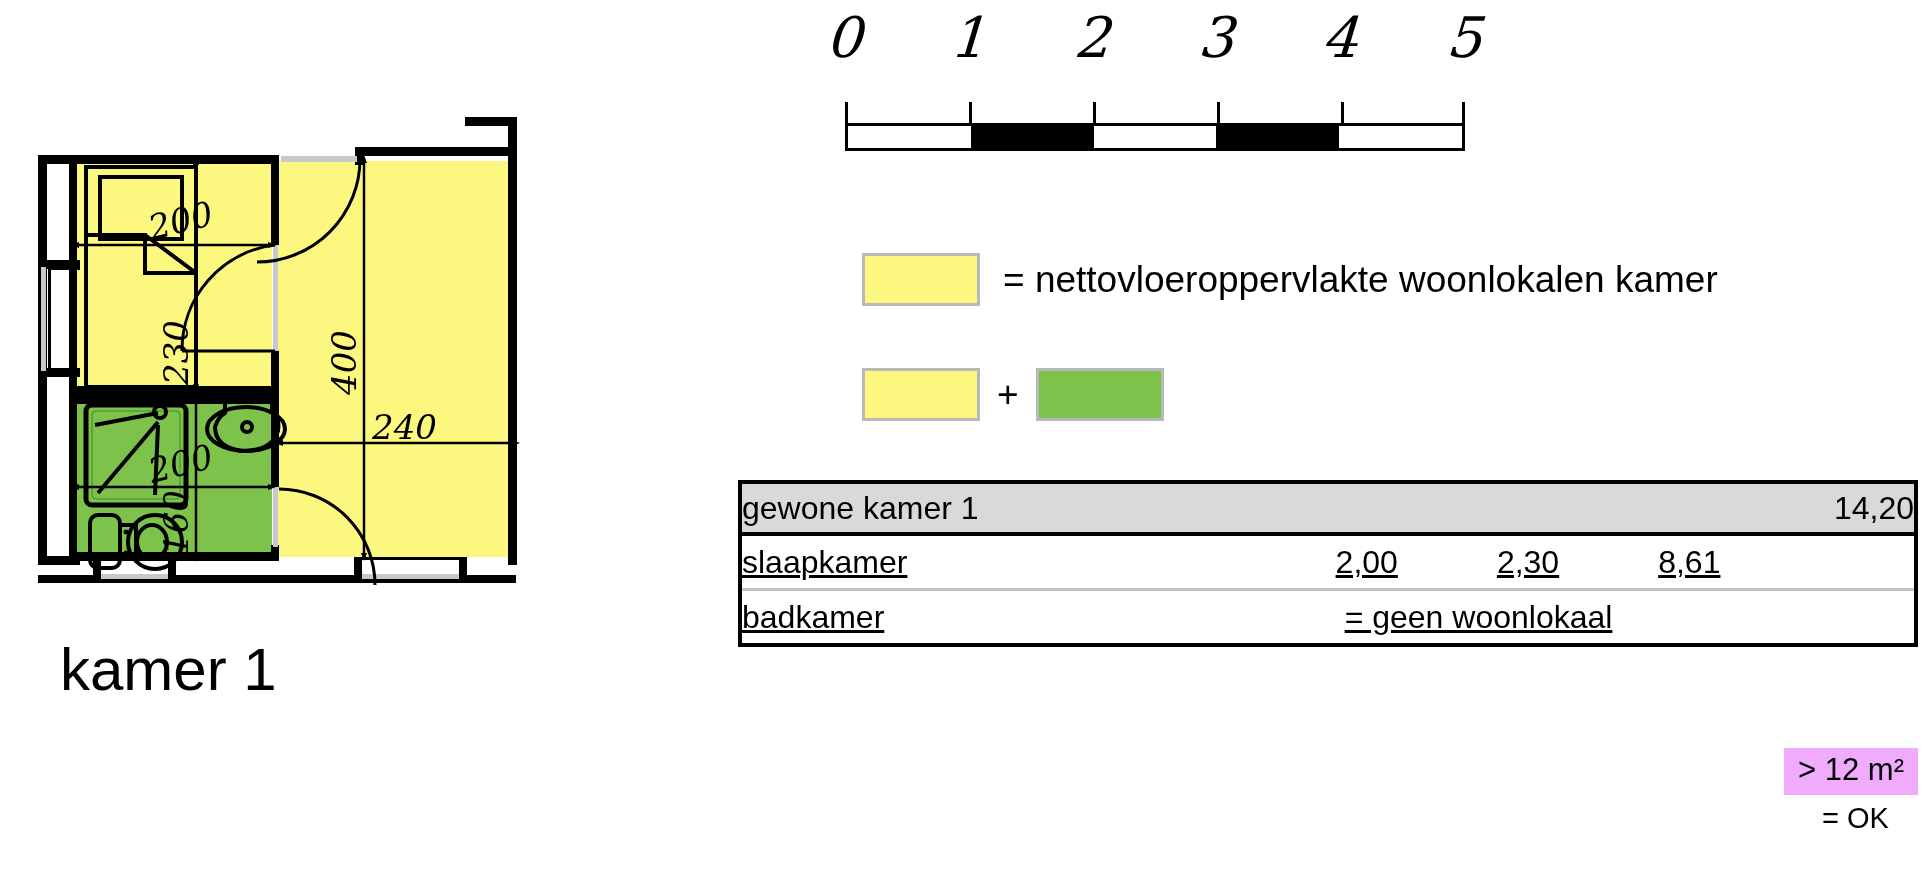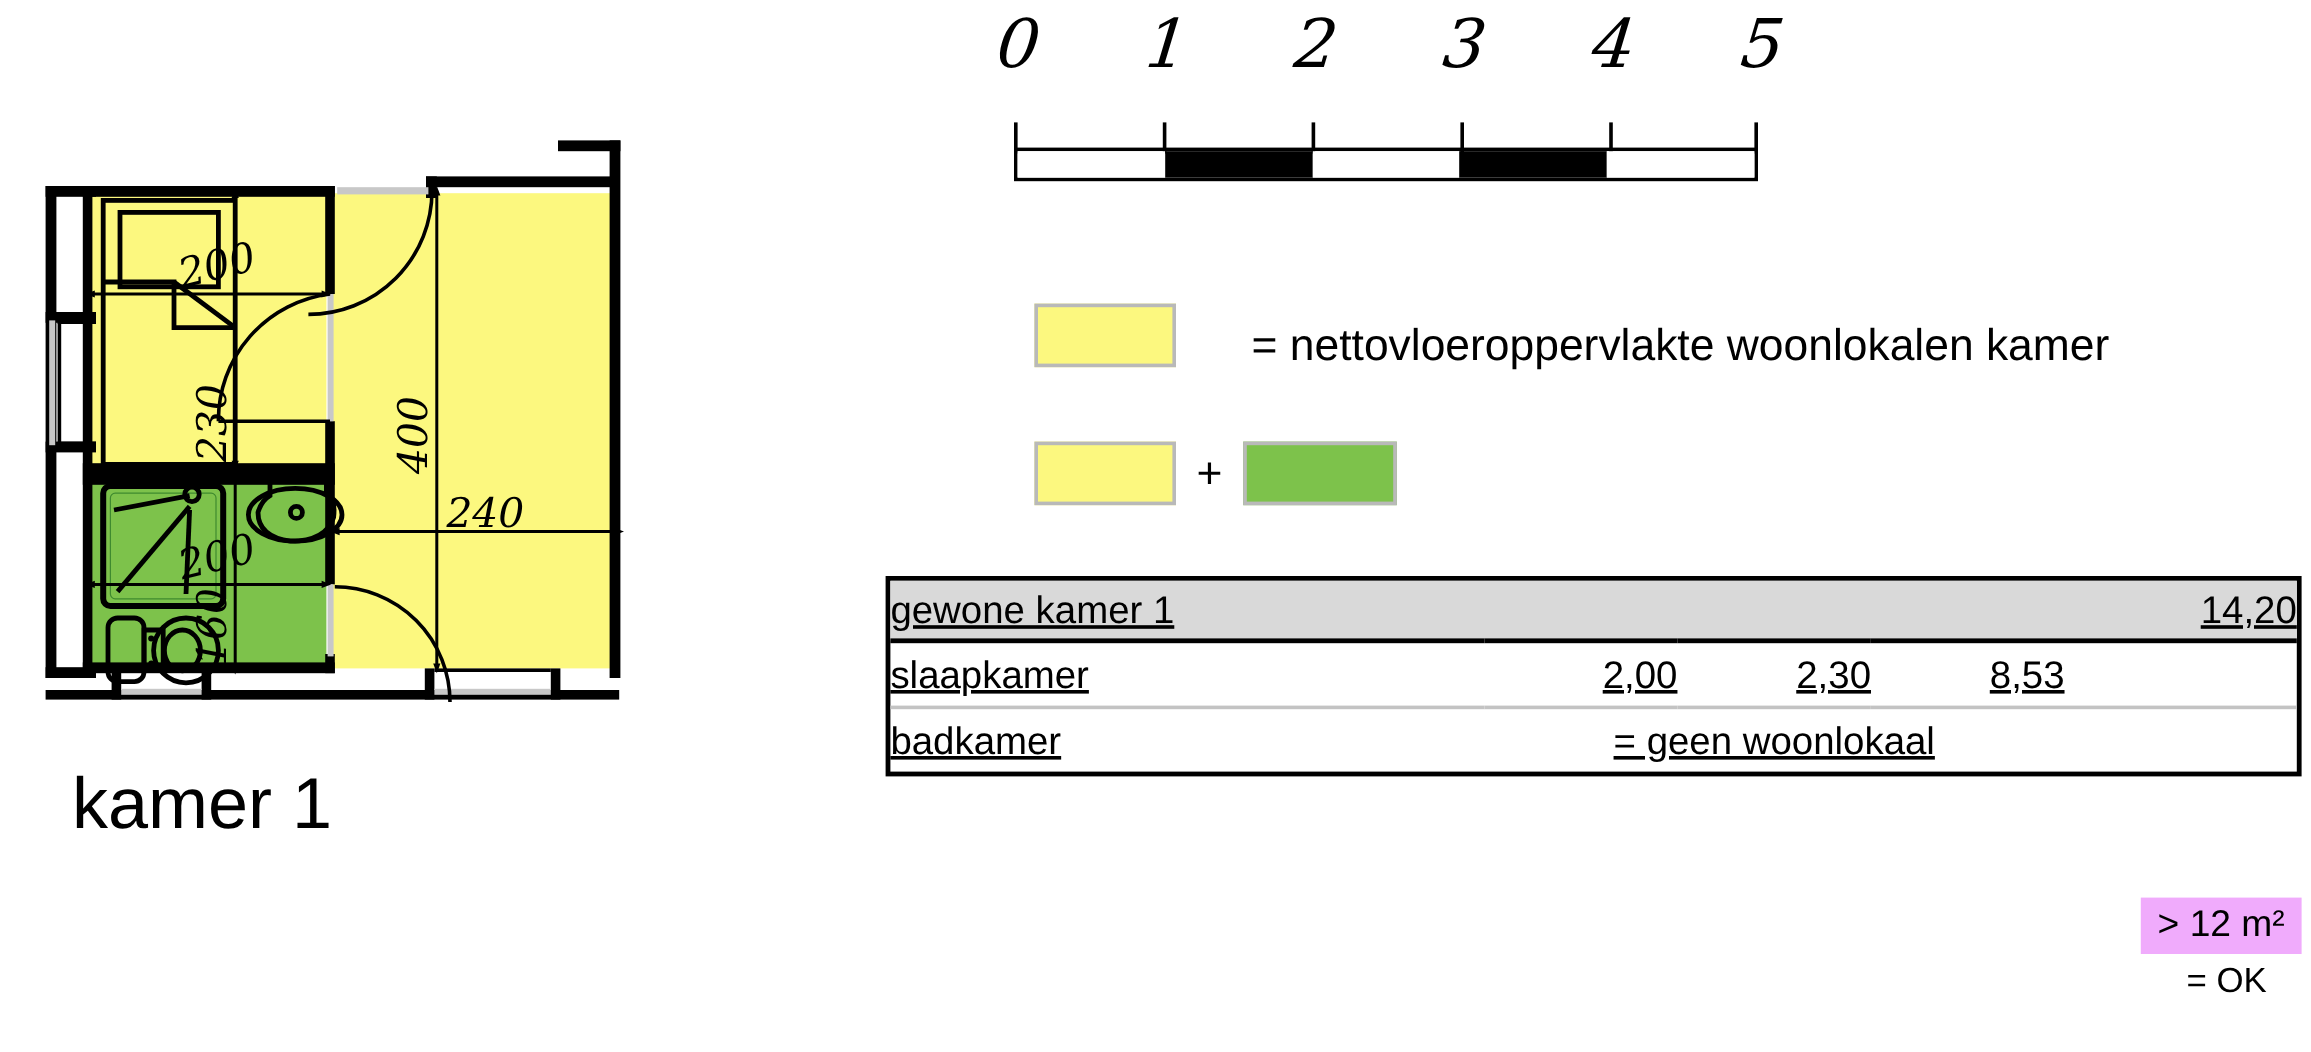--- a/index.html
+++ b/index.html
@@ -25,21 +25,21 @@
   .sw-green{background:#7DC24B;}
   .legend-text{font-size:37px;line-height:1;white-space:nowrap;}
   .plus-sign{font-size:37px;line-height:1;}
 
   
   #area-table{left:738px;top:480px;width:1180px;border:4px solid #000;
               box-sizing:border-box;background:#fff;}
   #area-table table{border-collapse:collapse;width:100%;font-size:32px;}
   #area-table td{padding:0;}
   .thead-row td{background:#d9d9d9;border-bottom:4px solid #000;
-                height:48px;vertical-align:middle;text-decoration:underline;}
+                height:48px;vertical-align:middle;}
   .thead-title{padding-left:10px;text-align:left;}
   .thead-total{padding-right:14px;text-align:right;}
   .body-row td{height:52px;vertical-align:middle;}
   .body-row.sep td{border-top:3px solid #c3c3c3;text-decoration:underline;}
   .cell-label{padding-left:62px;text-align:left;width:460px;}
   .cell-num{text-align:right;width:150px;padding-right:14px;}
   .cell-span{text-align:center;}
   .cell-pad{width:180px;}
 
   
@@ -74,21 +74,21 @@
 
   <div class="scale-body">
     <span class="scale-seg white"></span>
     <span class="scale-seg black"></span>
     <span class="scale-seg white"></span>
     <span class="scale-seg black"></span>
     <span class="scale-seg white"></span>
   </div>
 </div>
 
-<div class="abs" style="left:862px;top:253px;display:flex;align-items:flex-end;gap:40px;">
+<div class="abs" style="left:862px;top:253px;display:flex;align-items:center;">
   <span class="swatch sw-yellow" style="width:118px;height:53px;"></span>
   <span class="legend-text" style="margin-left:23px;">= nettovloeroppervlakte woonlokalen kamer</span>
 </div>
 
 <div class="abs" style="left:862px;top:368px;display:flex;align-items:center;">
   <span class="swatch sw-yellow" style="width:118px;height:53px;"></span>
   <span class="plus-sign" style="margin:0 17px;">+</span>
   <span class="swatch sw-green" style="width:128px;height:53px;"></span>
 </div>
 
@@ -98,21 +98,21 @@
       <tr class="thead-row">
         <td class="thead-title" colspan="4">gewone kamer 1</td>
         <td class="thead-total">14,20</td>
       </tr>
 
 
       <tr class="body-row sep">
         <td class="cell-label">slaapkamer</td>
         <td class="cell-num">2,00</td>
         <td class="cell-num">2,30</td>
-        <td class="cell-num">8,53</td>
+        <td class="cell-num">8,61</td>
         <td class="cell-pad"></td>
       </tr>
 
       <tr class="body-row sep">
         <td class="cell-label">badkamer</td>
         <td class="cell-span" colspan="3">= geen woonlokaal</td>
         <td class="cell-pad"></td>
       </tr>
     </tbody>
   </table>

